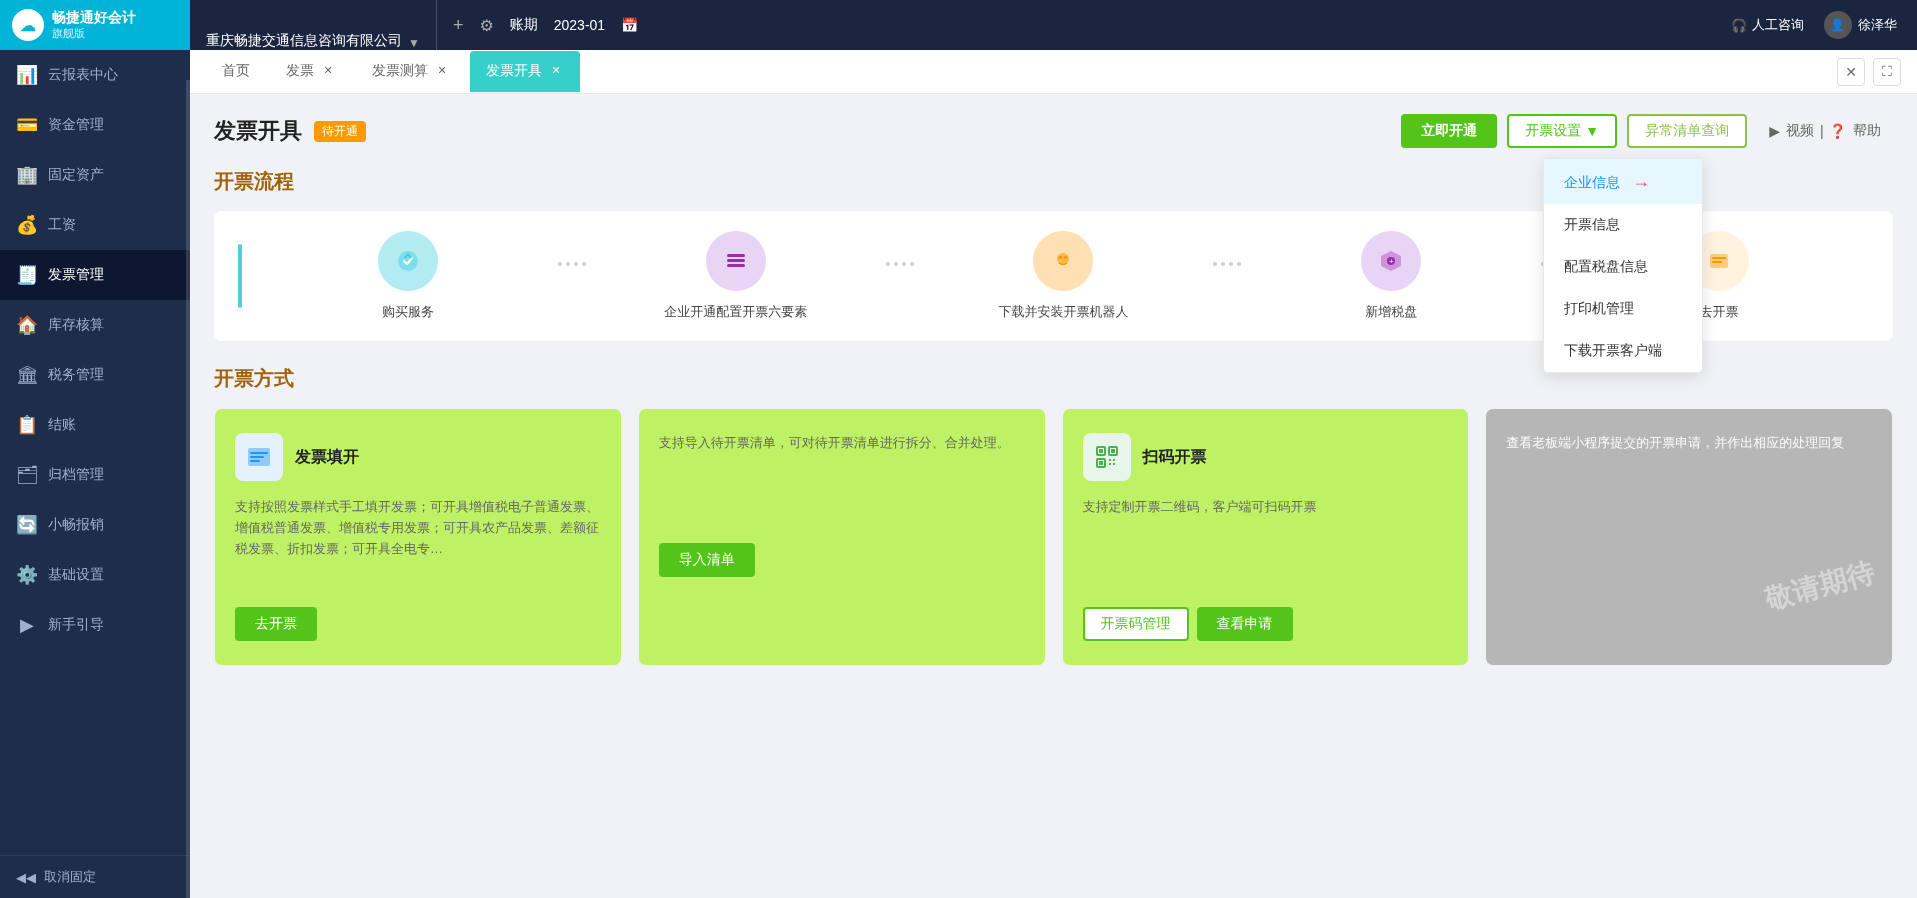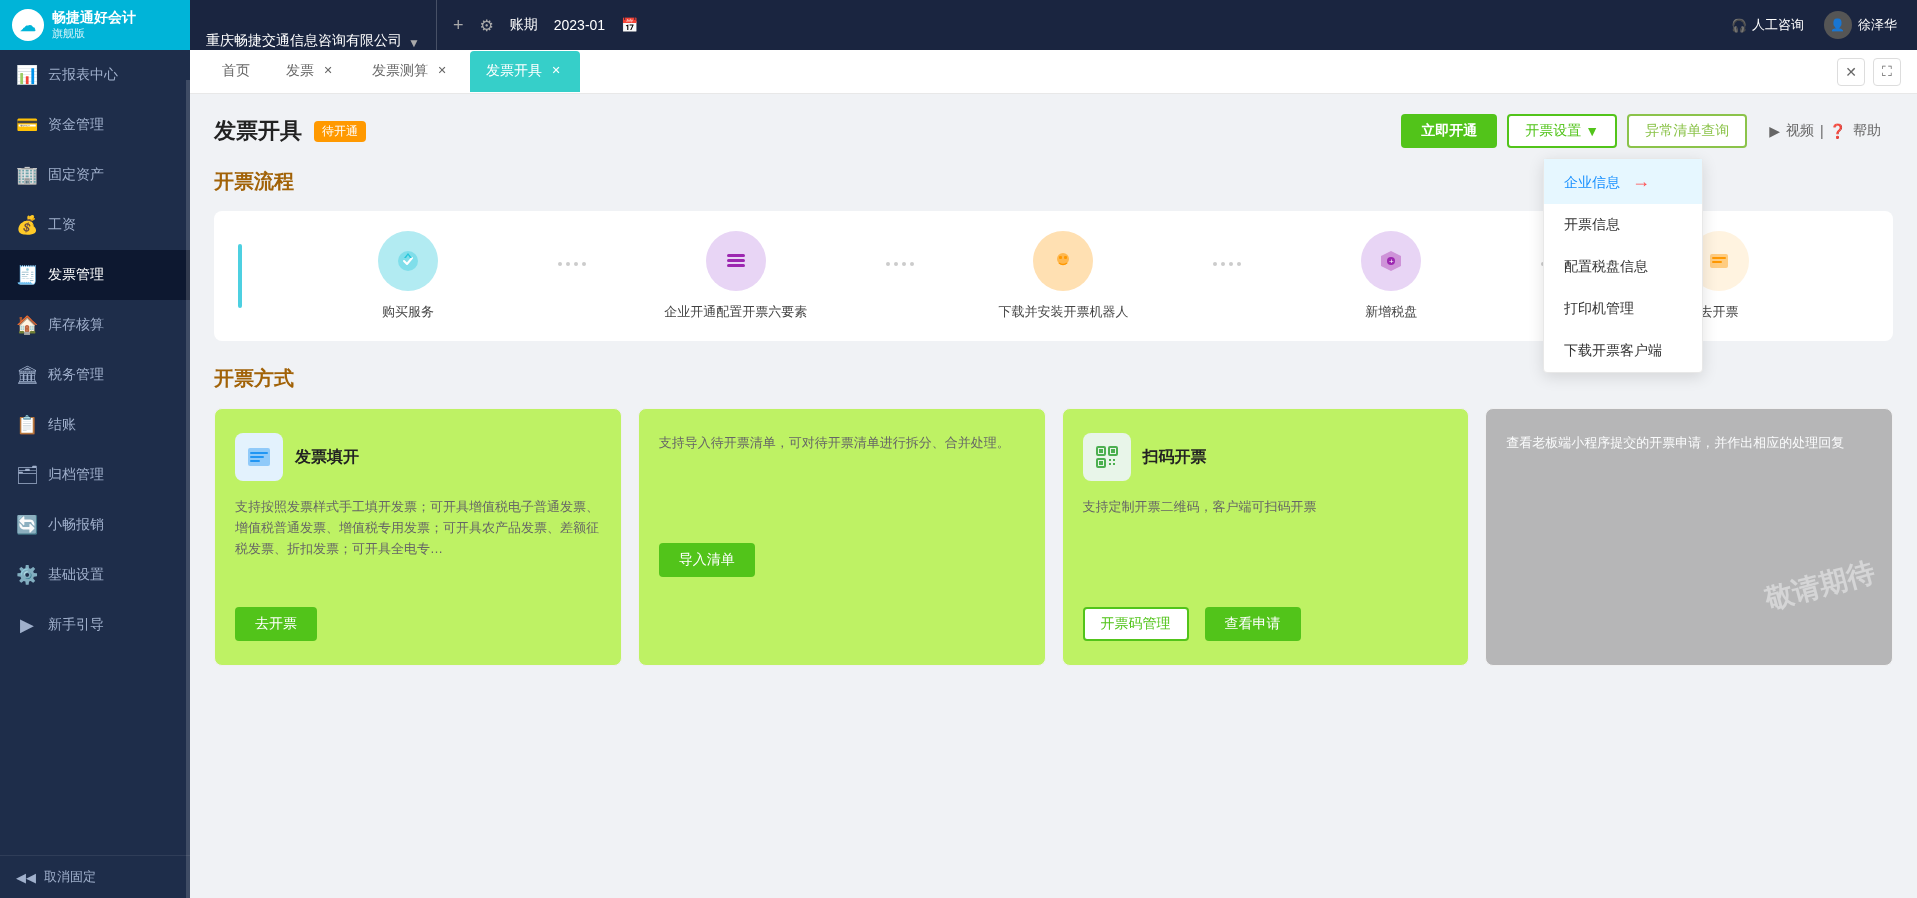--- a/index.html
+++ b/index.html
@@ -671,21 +671,21 @@
                   <rect x="6" y="18" width="4" height="4" fill="#4caf50"></rect>
                   <rect x="16" y="16" width="2" height="2" fill="#4caf50"></rect>
                   <rect x="20" y="16" width="2" height="2" fill="#4caf50"></rect>
                   <rect x="16" y="20" width="2" height="2" fill="#4caf50"></rect>
                   <rect x="20" y="20" width="2" height="2" fill="#4caf50"></rect>
                 </svg>
               </div>
               <span class="method-title">扫码开票</span>
             </div>
             <div class="method-desc">支持定制开票二维码，客户端可扫码开票</div>
-            <div style="display:flex; gap:8px;">
+            <div style="display:flex; ">
               <button class="method-btn-outline">开票码管理</button>
               <button class="method-btn">查看申请</button>
             </div>
           </div>
 
           <div class="method-card disabled" style="background:#9e9e9e; position:relative; overflow:hidden;">
             <div class="disabled-text">查看老板端小程序提交的开票申请，并作出相应的处理回复</div>
             <div class="disabled-overlay" style="position:absolute; bottom:60px; right:16px; font-size:28px; font-weight:bold; color:rgba(255,255,255,0.45); transform:rotate(-15deg);">敬请期待</div>
           </div>
 

